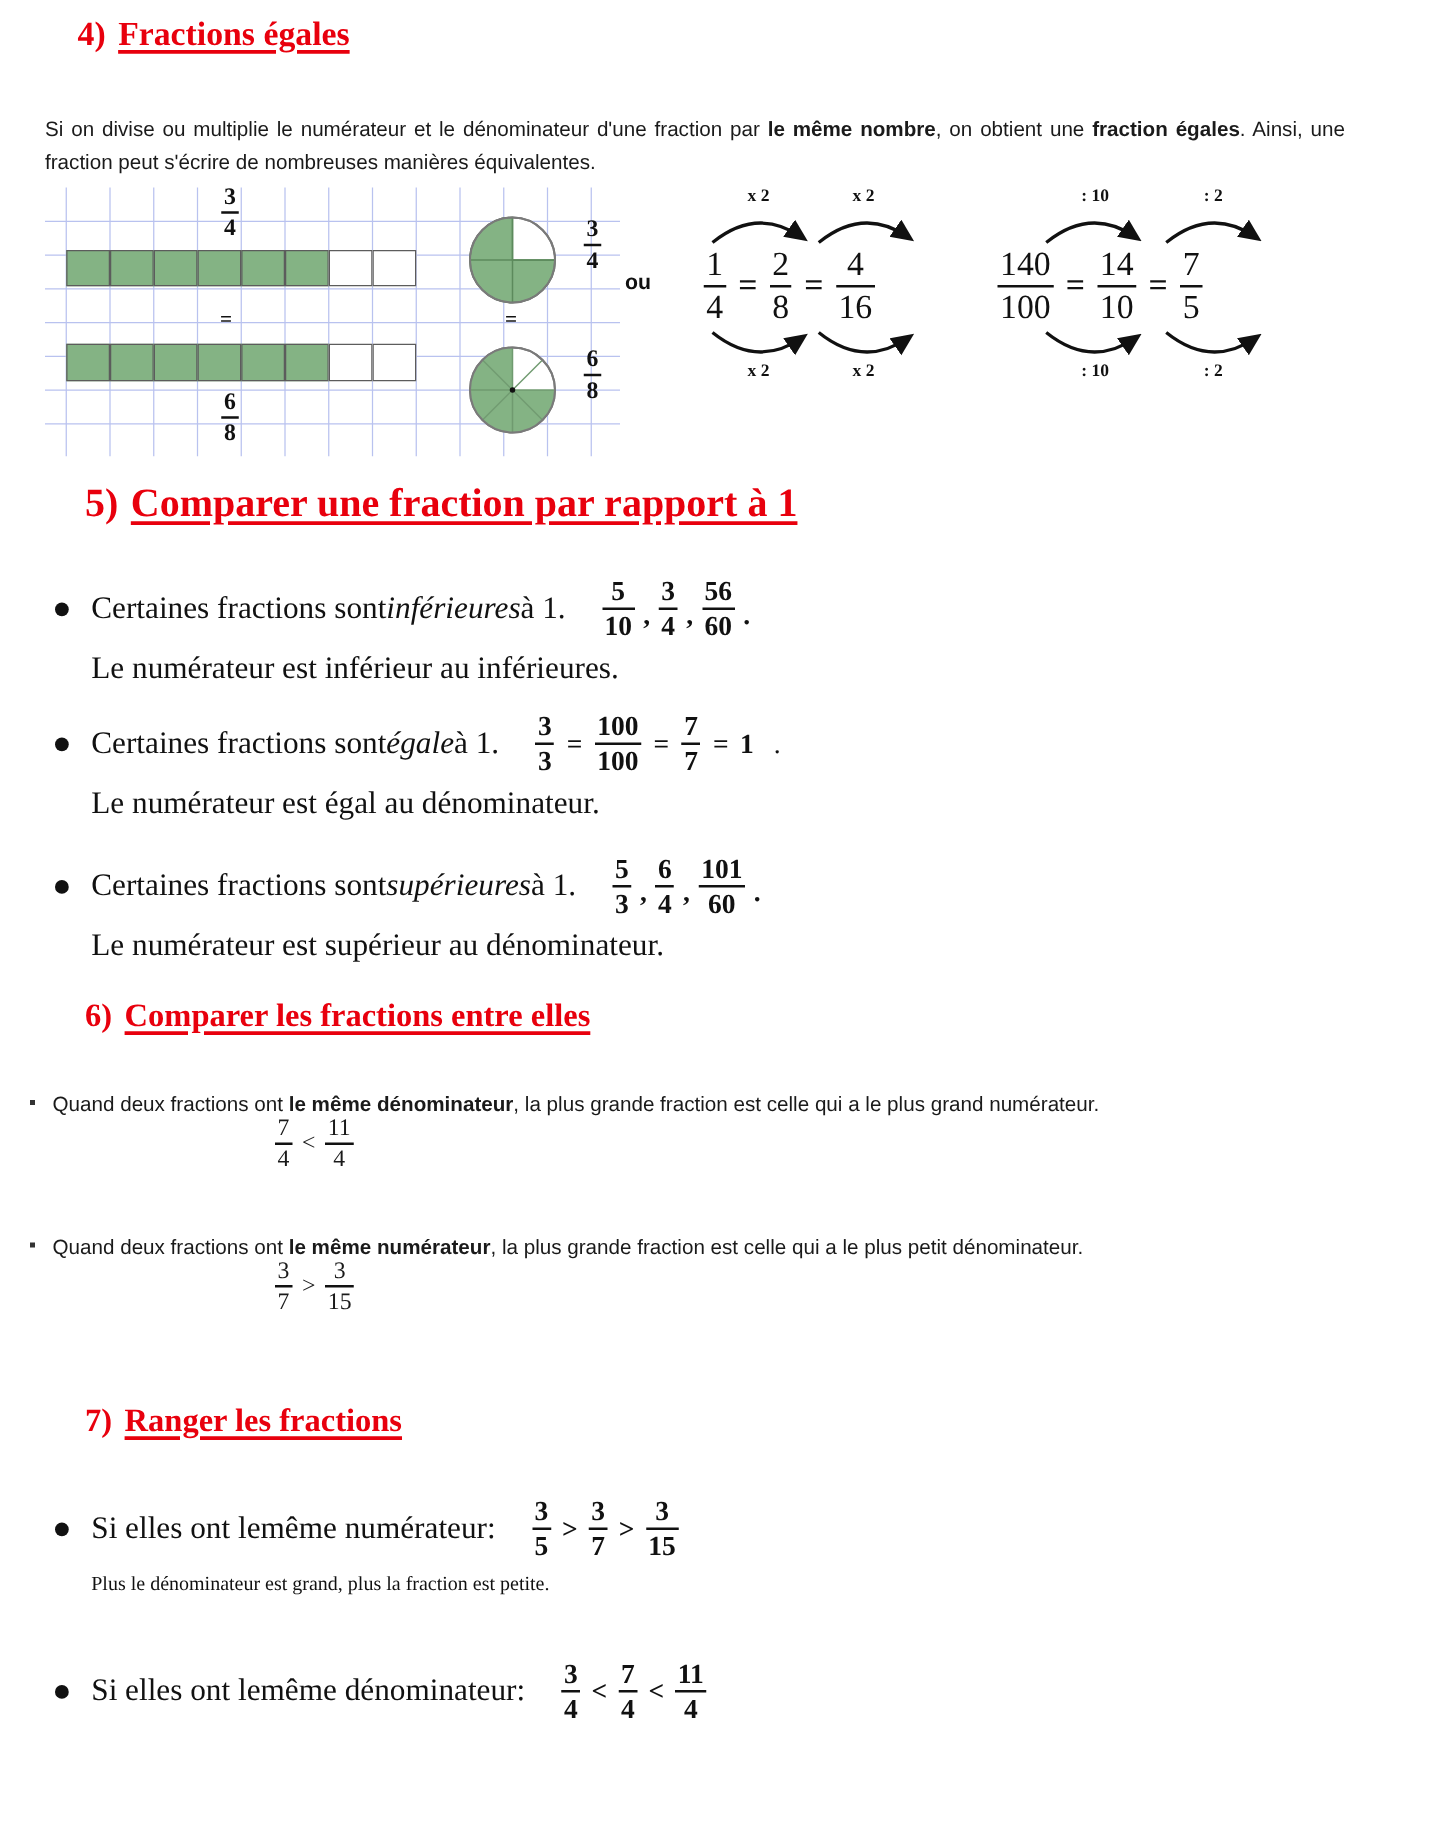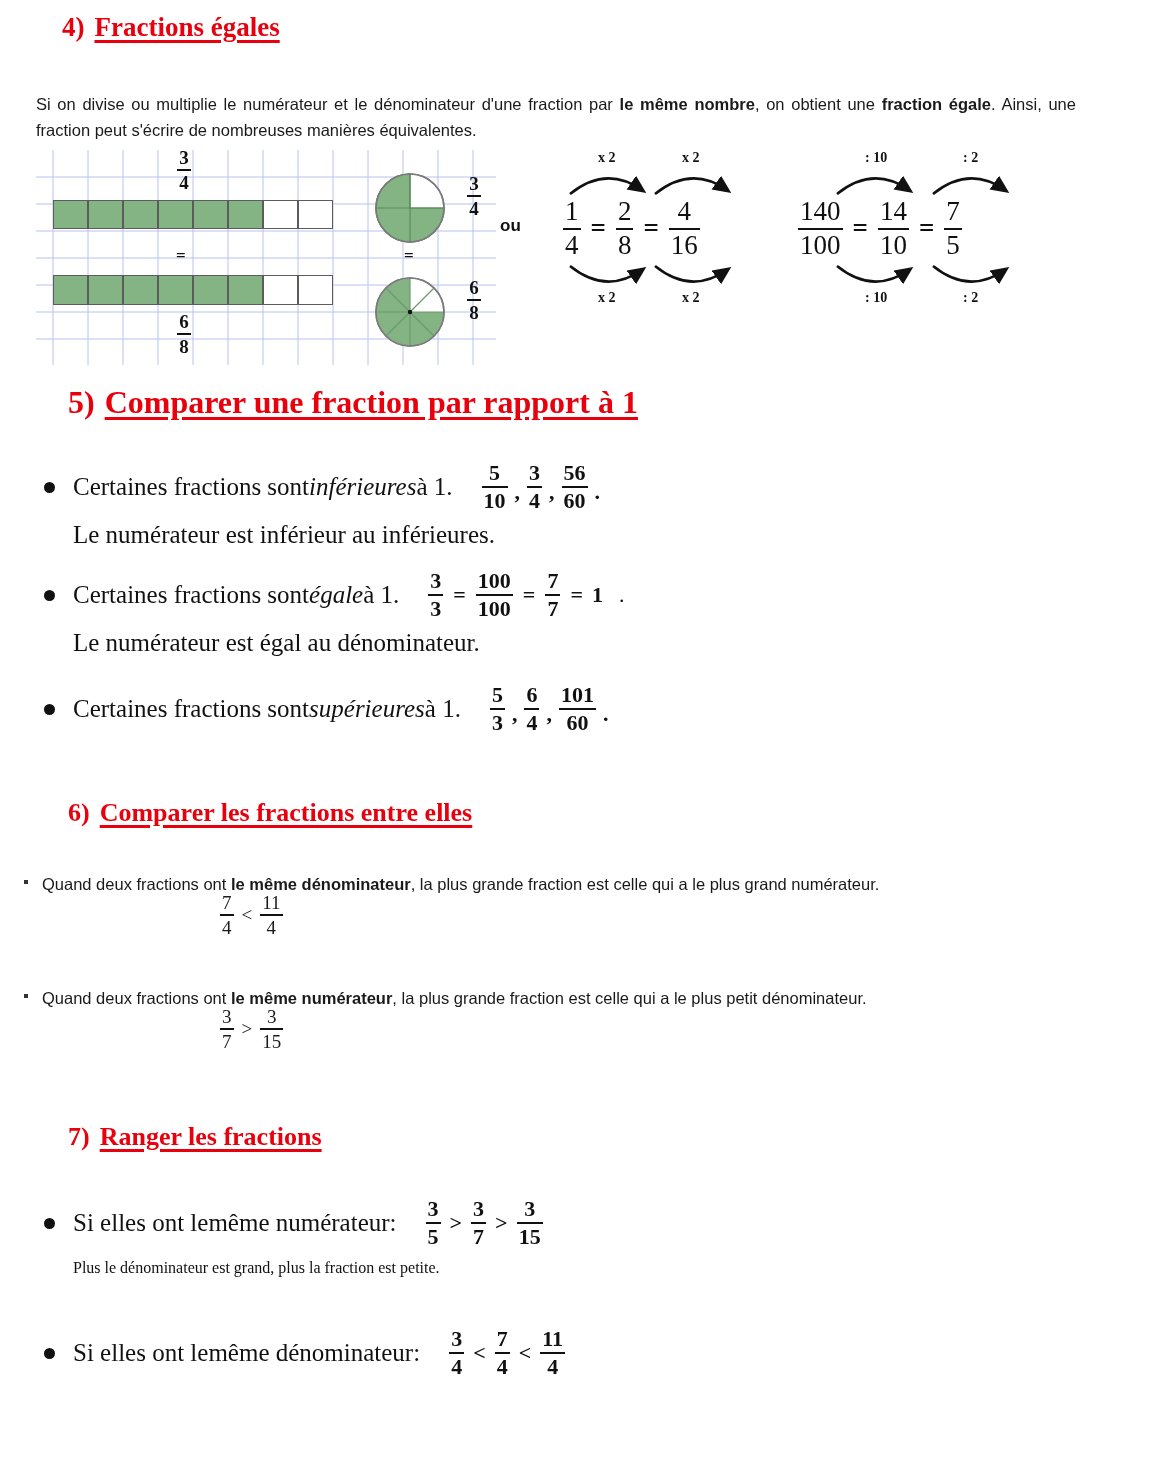--- a/index.html
+++ b/index.html
@@ -86,21 +86,21 @@
 </head>
 <body>
 
 <div class="page">
 
   <div class="sec-head" style="left:62px;top:12px;font-size:27px;">
     <span class="num">4)</span><span class="ttl">Fractions égales</span>
   </div>
 
   <div class="intro" style="left:36px;top:92px;width:1040px;">
-    <span>Si on divise ou multiplie le numérateur et le dénominateur d'une fraction par </span><b>le même nombre</b><span>, on obtient une </span><b>fraction égale</b><span>. Ainsi, une fraction peut s'écrire de nombreuses manières équivalentes.</span>
+    <span>Si on divise ou multiplie le numérateur et le dénominateur d'une fraction par </span><b>le même nombre</b><span>, on obtient une </span><b>fraction égales</b><span>. Ainsi, une fraction peut s'écrire de nombreuses manières équivalentes.</span>
   </div>
 
   <div class="diagram">
 
     <svg class="grid" width="460" height="215">
       <g stroke="#b9c2ef" stroke-width="1">
         <line x1="0" y1="27" x2="460" y2="27"></line>
         <line x1="0" y1="54" x2="460" y2="54"></line>
         <line x1="0" y1="81" x2="460" y2="81"></line>
         <line x1="0" y1="108" x2="460" y2="108"></line>
@@ -393,20 +393,21 @@
         </span>
         <span class="comma">,</span>
         <span class="frac">
           <span class="n">101</span>
           <span class="bar"></span>
           <span class="d">60</span>
         </span>
         <span class="comma">.</span>
       </span>
     </div>
+    <div class="line2">Le numérateur est supérieur au dénominateur.</div>
   </div>
 
   <div class="sec-head" style="left:68px;top:798px;font-size:26px;">
     <span class="num">6)</span><span class="ttl">Comparer les fractions entre elles</span>
   </div>
 
   <div class="b6" style="top:872px;">
     <div class="row">
       <span class="sq"></span>
       <div class="body">

